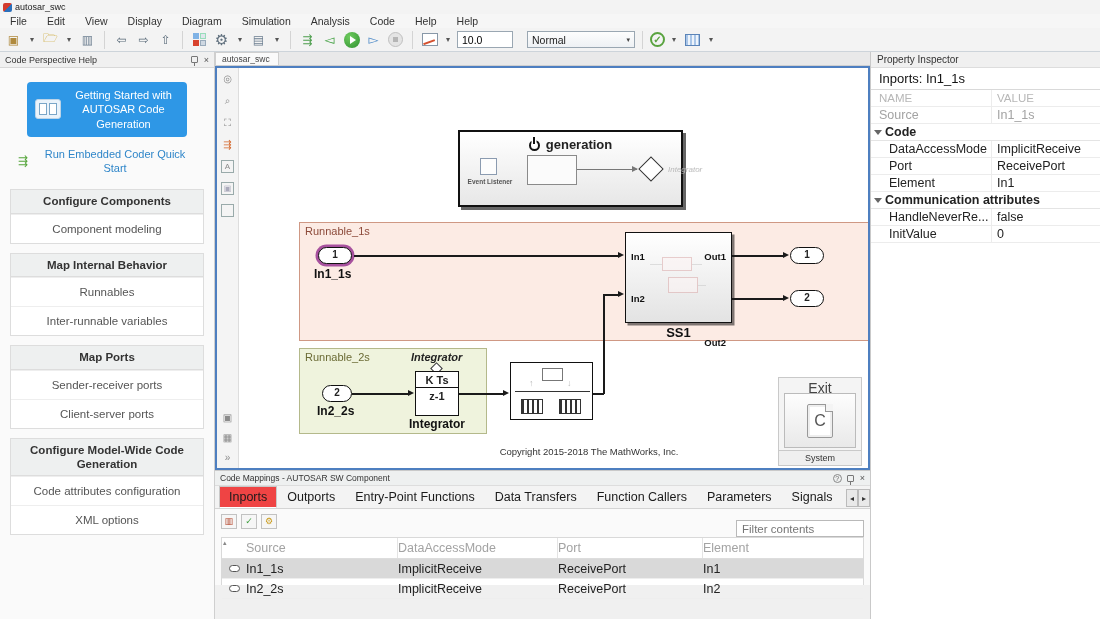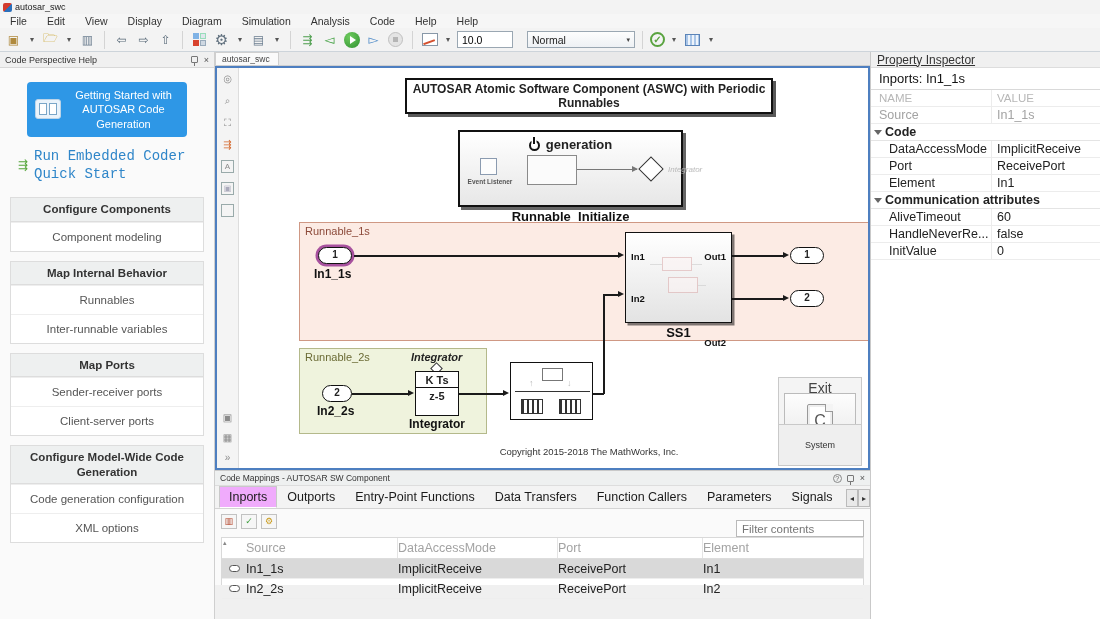--- a/index.html
+++ b/index.html
@@ -42,21 +42,21 @@
   .panel-head .sp { flex:1; }
   .pin { width:7px; height:7px; border:1px solid #777; border-radius:1px; position:relative; margin-right:6px; }
   .pin::after{content:'';position:absolute;left:2px;top:6px;width:1px;height:3px;background:#777;}
   .xglyph { font-size:9px; color:#555; }
   .gs-btn { margin:14px auto 6px auto; width:160px; min-height:48px; background:#2e97e6; border-radius:4px; display:flex; align-items:center; gap:7px; padding:6px 8px; cursor:pointer; }
   .book-icon { width:26px; height:20px; background:#eaf3fb; border:1px solid #bcd4e8; border-radius:3px; display:grid; grid-template-columns:1fr 1fr; gap:2px; padding:3px; }
   .book-icon i { border:1px solid #7aa6c8; background:#fff; }
   .gs-label { color:#fff; font-size:11px; line-height:1.3; text-align:center; flex:1; }
   .qs-row { display:flex; align-items:center; justify-content:center; gap:6px; margin:10px 18px 14px 18px; cursor:pointer; }
   .qs-icon { color:#57a63d; font-size:12px; }
-  .qs-label { color:#2f86c9; font-size:14px; line-height:1.3; text-align:left;font-family:Liberation Mono, monospace; }
+  .qs-label { color:#2f86c9; font-size:11px; line-height:1.3; text-align:center; }
   .hsec { margin:9px 10px 0 10px; border:1px solid #ddd; background:#fff; }
   .hsec-head { background:#eef0f0; border-bottom:1px solid #ddd; font-weight:bold; font-size:11.5px; color:#333; text-align:center; padding:4px 6px; line-height:1.25; }
   .hsec-item { border-top:1px solid #eee; font-size:11.5px; color:#555; text-align:center; padding:8px 4px; cursor:pointer; }
   .hsec-item:first-of-type { border-top:none; }
 
   
   .center { position:absolute; left:215px; top:52px; width:655px; height:567px; }
   .doc-tabs { position:absolute; left:0; top:0; width:655px; height:14px; background:#e9e9e9; border-bottom:1px solid #cfcfcf; display:flex; }
   .doc-tab { background:#fafafa; border:1px solid #cfcfcf; border-bottom:none; font-size:8.5px; color:#444; padding:1px 8px 0 6px; }
 
@@ -114,51 +114,51 @@
   .rt .hatch { position:absolute; width:22px; height:15px; border:1px solid #333; background:repeating-linear-gradient(90deg,#333 0 2px,#fff 2px 5px); bottom:5px; }
   .rt .arr { position:absolute; font-size:9px; color:#bbb; }
 
   .copyright { position:absolute; left:200px; top:378px; width:300px; text-align:center; font-size:9.5px; color:#333; }
 
   .exitbox { position:absolute; left:539px; top:309px; width:84px; height:89px; background:#f4f4f4; border:1px solid #c9c9c9; }
   .exitbox .et { font-size:14px; color:#444; text-align:center; padding-top:2px; }
   .exitbox .inner { position:absolute; left:5px; top:15px; width:72px; height:55px; border:1px solid #bbb; background:linear-gradient(#fdfdfd,#e9e9e9); display:flex; align-items:center; justify-content:center; }
   .cdoc { width:26px; height:34px; background:#fff; border:1px solid #999; border-radius:2px; position:relative; display:flex; align-items:center; justify-content:center; font-size:16px; color:#555; box-shadow:inset 0 0 0 2px #eee; }
   .cdoc::after { content:''; position:absolute; right:-1px; top:-1px; width:7px; height:7px; background:#f4f4f4; border-left:1px solid #999; border-bottom:1px solid #999; }
-  .exitbox .es { position:absolute; bottom:0; left:0; width:100%; border-top:1px solid #c9c9c9; font-size:9px; color:#333; text-align:center; padding:15px 0; background:#efefef; }
+  .exitbox .es { position:absolute; bottom:0; left:0; width:100%; border-top:1px solid #c9c9c9; font-size:9px; color:#333; text-align:center; padding:2px 0; background:#efefef; }
 
   
   .mappings { position:absolute; left:0; top:418px; width:655px; height:115px; background:#fafafa; border-top:1px solid #c9c9c9; }
   .map-head { height:15px; background:#eef0f0; border-bottom:1px solid #ddd; display:flex; align-items:center; font-size:8.5px; color:#333; padding:0 5px; }
   .map-head .sp { flex:1; }
   .qmark { width:9px; height:9px; border-radius:50%; border:1px solid #888; color:#666; font-size:7px; line-height:8px; text-align:center; margin-right:5px; }
   .tabs { position:relative; height:23px; background:#f3f3f3; border-bottom:1px solid #d4d4d4; display:flex; align-items:flex-end; padding-left:4px; overflow:hidden; }
   .tab { font-size:12.5px; color:#1a1a1a; padding:3px 9px; border:1px solid transparent; white-space:nowrap; }
-  .tab.active { background:#f0abfc; border:1px solid #c9c9c9; border-bottom:1px solid #fff; }
+  .tab.active { background:#ef4444; border:1px solid #c9c9c9; border-bottom:1px solid #fff; }
   .tabscroll { position:absolute; right:0; top:3px; display:flex; }
   .tabscroll b { width:12px; height:18px; border:1px solid #bbb; background:#e9e9e9; font-size:8px; color:#333; display:flex; align-items:center; justify-content:center; font-weight:normal; }
   .map-tools { height:24px; display:flex; align-items:center; gap:4px; padding:0 6px; }
   .mt-icon { width:16px; height:15px; border:1px solid #c2c2c2; background:#f6f6f6; display:flex; align-items:center; justify-content:center; font-size:9px; }
   .mt-icon.save { color:#b5482e; }
   .mt-icon.check { color:#3f9f3f; }
   .mt-icon.key { color:#c99a1a; }
   .filterbox { margin-left:auto; width:128px; height:17px; border:1px solid #b9b9b9; background:#fff; font-size:11.5px; color:#9a9a9a; padding:0 5px; font-family:"Liberation Sans",sans-serif;margin-top:15px; }
   .mtable { position:absolute; left:6px; right:6px; top:66px; bottom:0; background:#fff; border:1px solid #d9d9d9; border-bottom:none; font-size:12.5px; }
   .mrow { display:flex; height:20px; align-items:center; border-bottom:1px solid #eee; }
   .mrow.header { color:#a3a3a3; border-bottom:1px solid #ddd; height:21px; }
   .mrow.selected { background:#d9d9d9; }
   .c-icon { width:24px; display:flex; justify-content:center; }
   .c-icon .pov { width:11px; height:7px; border:1.5px solid #555; border-radius:4px; background:#fff; }
   .c1 { width:152px; } .c2 { width:160px; } .c3 { width:145px; } .c4 { flex:1; }
   .mrow.header .c1, .mrow.header .c2, .mrow.header .c3 { border-right:1px solid #e4e4e4; height:100%; display:flex; align-items:center; }
   .corner { width:12px; height:12px; position:absolute; left:1px; top:1px; color:#888; font-size:7px; }
 
   
   .pi { position:absolute; left:870px; top:52px; width:230px; height:567px; background:#fff; border-left:1px solid #c9c9c9; }
-  .pi-head { height:16px; background:#f0f0f0; border-bottom:1px solid #ddd; font-size:12px; color:#333; display:flex; align-items:center; padding:0 6px;text-decoration:underline; }
+  .pi-head { height:16px; background:#f0f0f0; border-bottom:1px solid #ddd; font-size:10px; color:#333; display:flex; align-items:center; padding:0 6px; }
   .pi-sub { height:22px; font-size:13px; color:#111; display:flex; align-items:center; padding:0 8px; border-bottom:1px solid #d9d9d9; }
   .pi-grid { font-size:12.5px; }
   .pirow { display:flex; height:17px; align-items:center; border-bottom:1px solid #ececec; }
   .pirow .n { width:120px; padding-left:8px; overflow:hidden; white-space:nowrap; }
   .pirow .v { flex:1; padding-left:5px; border-left:1px solid #ececec; height:100%; display:flex; align-items:center; overflow:hidden; white-space:nowrap; }
   .pirow.colhead { color:#b7b7b7; font-size:11.5px; }
   .pirow.dim { color:#a3a3a3; }
   .pirow.group { font-weight:bold; font-size:12.5px; border-bottom:1px solid #e4e4e4; }
   .pirow.group .n { width:auto; padding-left:14px; position:relative; overflow:visible; }
   .caret { position:absolute; left:3px; top:5px; width:0; height:0; border-left:4px solid transparent; border-right:4px solid transparent; border-top:5px solid #666; }
@@ -268,21 +268,21 @@
       <div class="hsec-item">Runnables</div>
       <div class="hsec-item" style="border-top:1px solid #eee;">Inter-runnable variables</div>
     </div>
     <div class="hsec">
       <div class="hsec-head">Map Ports</div>
       <div class="hsec-item">Sender-receiver ports</div>
       <div class="hsec-item" style="border-top:1px solid #eee;">Client-server ports</div>
     </div>
     <div class="hsec">
       <div class="hsec-head">Configure Model-Wide Code Generation</div>
-      <div class="hsec-item">Code generation configuration</div>
+      <div class="hsec-item">Code attributes configuration</div>
       <div class="hsec-item" style="border-top:1px solid #eee;">XML options</div>
     </div>
   </div>
 
   <div class="center">
     <div class="doc-tabs">
       <div class="doc-tab">autosar_swc</div>
     </div>
 
     <div class="editor">
@@ -297,33 +297,31 @@
         <span class="pic pic-box"></span>
         <div class="bottom">
           <span class="pic">▣</span>
           <span class="pic">▦</span>
           <span class="pic">»</span>
         </div>
       </div>
 
       <div class="canvas">
 
-        <div class="banner">AUTOSAR Atomic Software Component (ASWC) with Periodic Runnables</div>
 
         <div class="initblock">
           <div class="init-title"><span class="power"></span><span>generation</span></div>
           <div class="evbox"></div>
           <div class="evlabel">Event Listener</div>
           <div class="initrect"></div>
           <div class="hline" style="left:117px; top:37px; width:60px; background:#777; height:1px;"></div>
           <div class="ah-r" style="left:172px; top:34px; border-left-color:#777;"></div>
           <div class="diamond" style="left:182px; top:28px;"></div>
           <span class="faint" style="left:208px; top:33px;">Integrator</span>
         </div>
-        <div class="blklabel" style="left:219px; top:141px; width:225px;">Runnable_Initialize</div>
 
         <div class="region r1">
           <span class="rlabel">Runnable_1s</span>
         </div>
         <div class="portoval sel" style="left:79px; top:179px;"><span>1</span></div>
         <div class="plabel" style="left:75px; top:199px;">In1_1s</div>
         <div class="hline" style="left:115px; top:187px; width:266px;"></div>
         <div class="ah-r" style="left:379px; top:184px;"></div>
 
         <div class="ss1">
@@ -352,21 +350,21 @@
           <span class="rlabel">Runnable_2s</span>
         </div>
         <span class="ann-int" style="left:172px; top:283px;">Integrator</span>
         <div class="mini-diamond" style="left:193px; top:296px;"></div>
         <div class="portoval" style="left:83px; top:317px; width:30px;"><span>2</span></div>
         <div class="plabel" style="left:78px; top:336px;">In2_2s</div>
         <div class="hline" style="left:113px; top:325px; width:58px;"></div>
         <div class="ah-r" style="left:169px; top:322px;"></div>
         <div class="integ">
           <div class="top">K Ts</div>
-          <div class="bot">z-5</div>
+          <div class="bot">z-1</div>
         </div>
         <div class="blklabel" style="left:166px; top:349px; width:64px; font-size:12px;">Integrator</div>
         <div class="hline" style="left:220px; top:325px; width:46px;"></div>
         <div class="ah-r" style="left:264px; top:322px;"></div>
 
         <div class="rt">
           <div class="toprect"></div>
           <div class="mid"></div>
           <div class="hatch" style="left:10px;"></div>
           <div class="hatch" style="left:48px;"></div>
@@ -476,24 +474,20 @@
         <span class="v">ReceivePort</span>
       </div>
       <div class="pirow child">
         <span class="n">Element</span>
         <span class="v">In1</span>
       </div>
       <div class="pirow group">
         <span class="n"><i class="caret"></i><span>Communication attributes</span></span>
       </div>
       <div class="pirow child">
-        <span class="n">AliveTimeout</span>
-        <span class="v">60</span>
-      </div>
-      <div class="pirow child">
         <span class="n">HandleNeverRe...</span>
         <span class="v">false</span>
       </div>
       <div class="pirow child">
         <span class="n">InitValue</span>
         <span class="v">0</span>
       </div>
     </div>
   </div>
 

